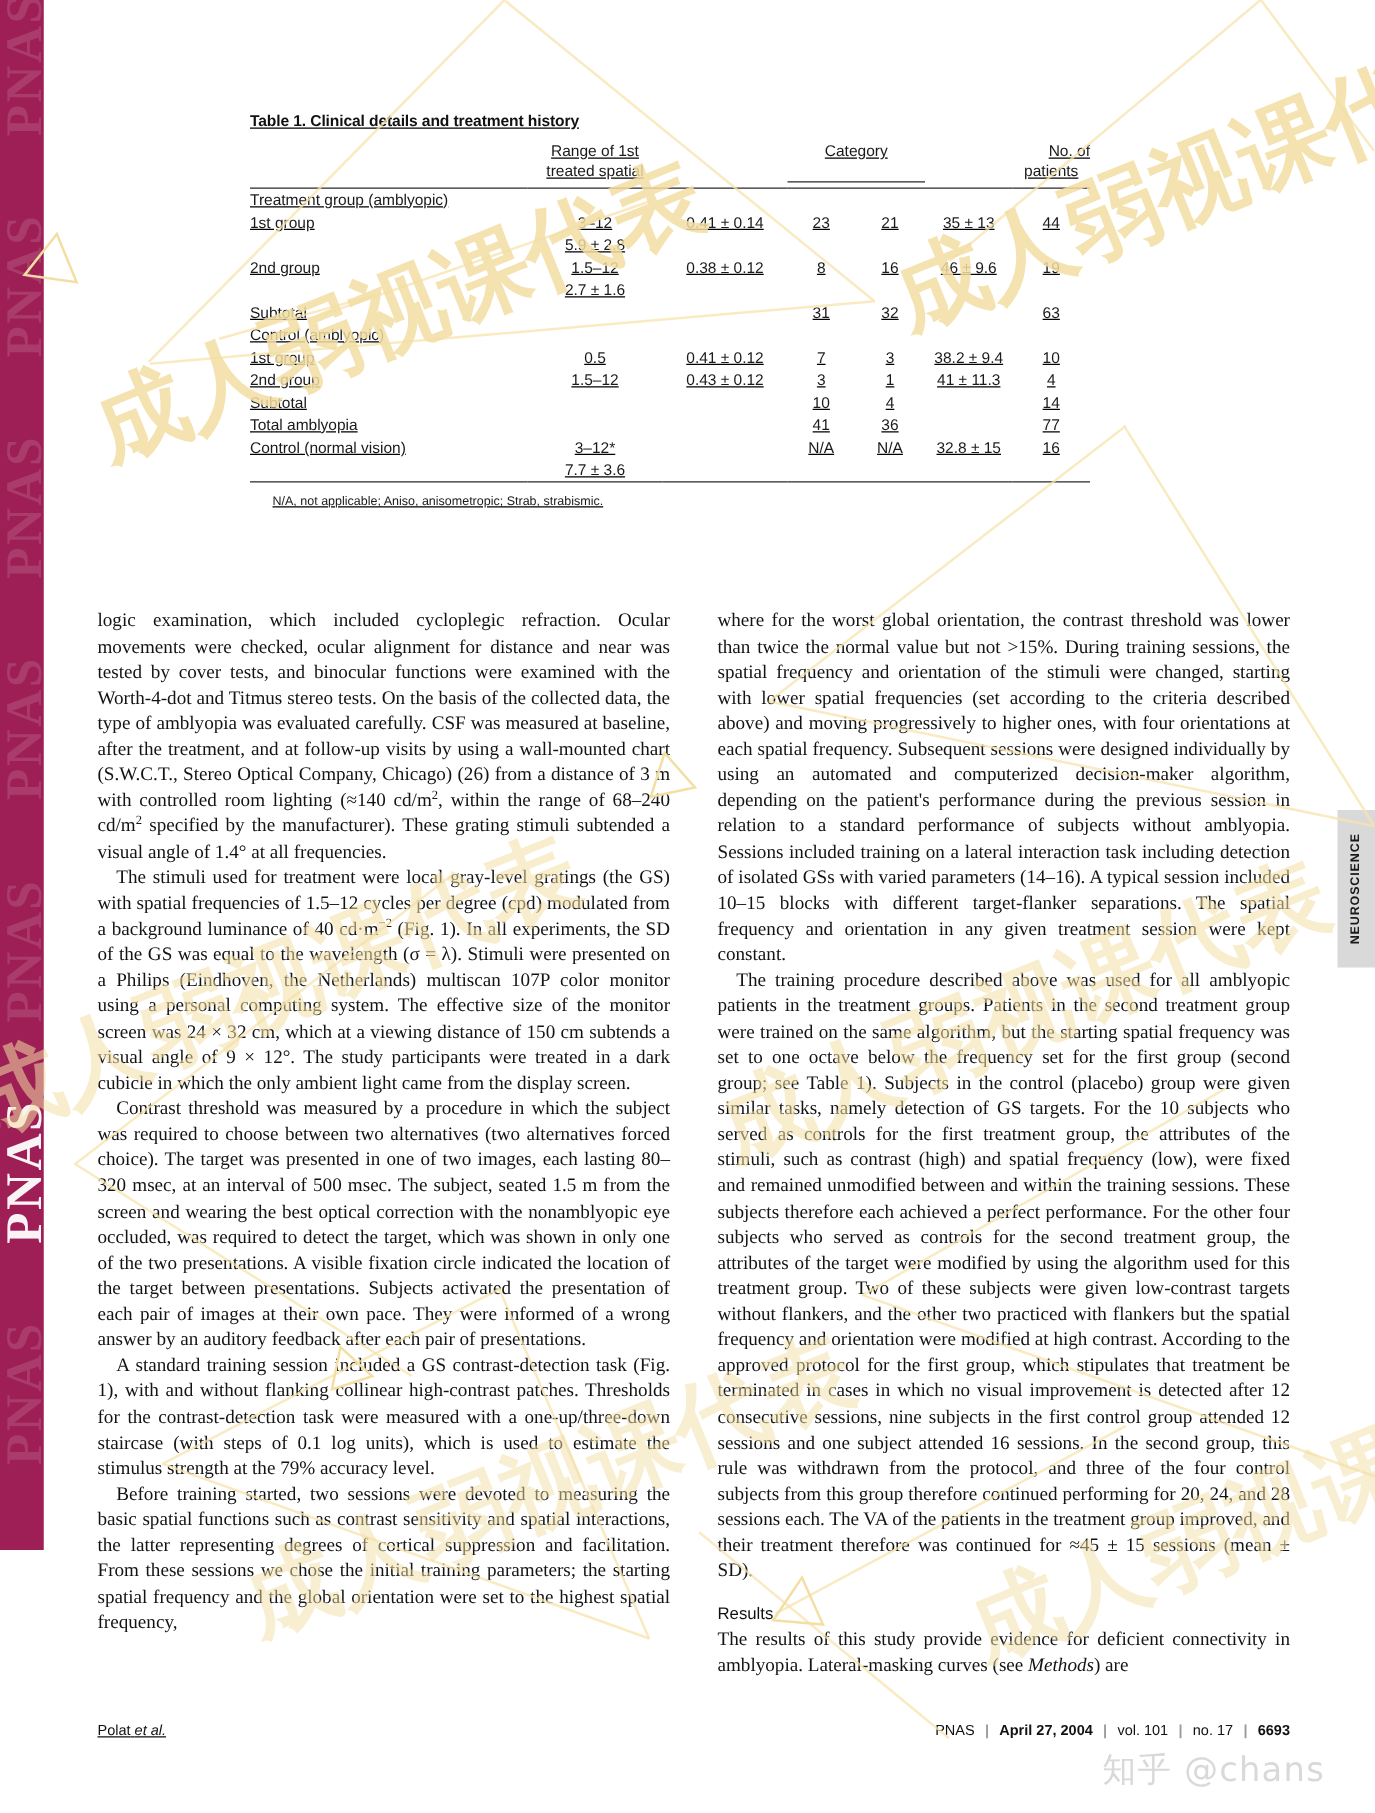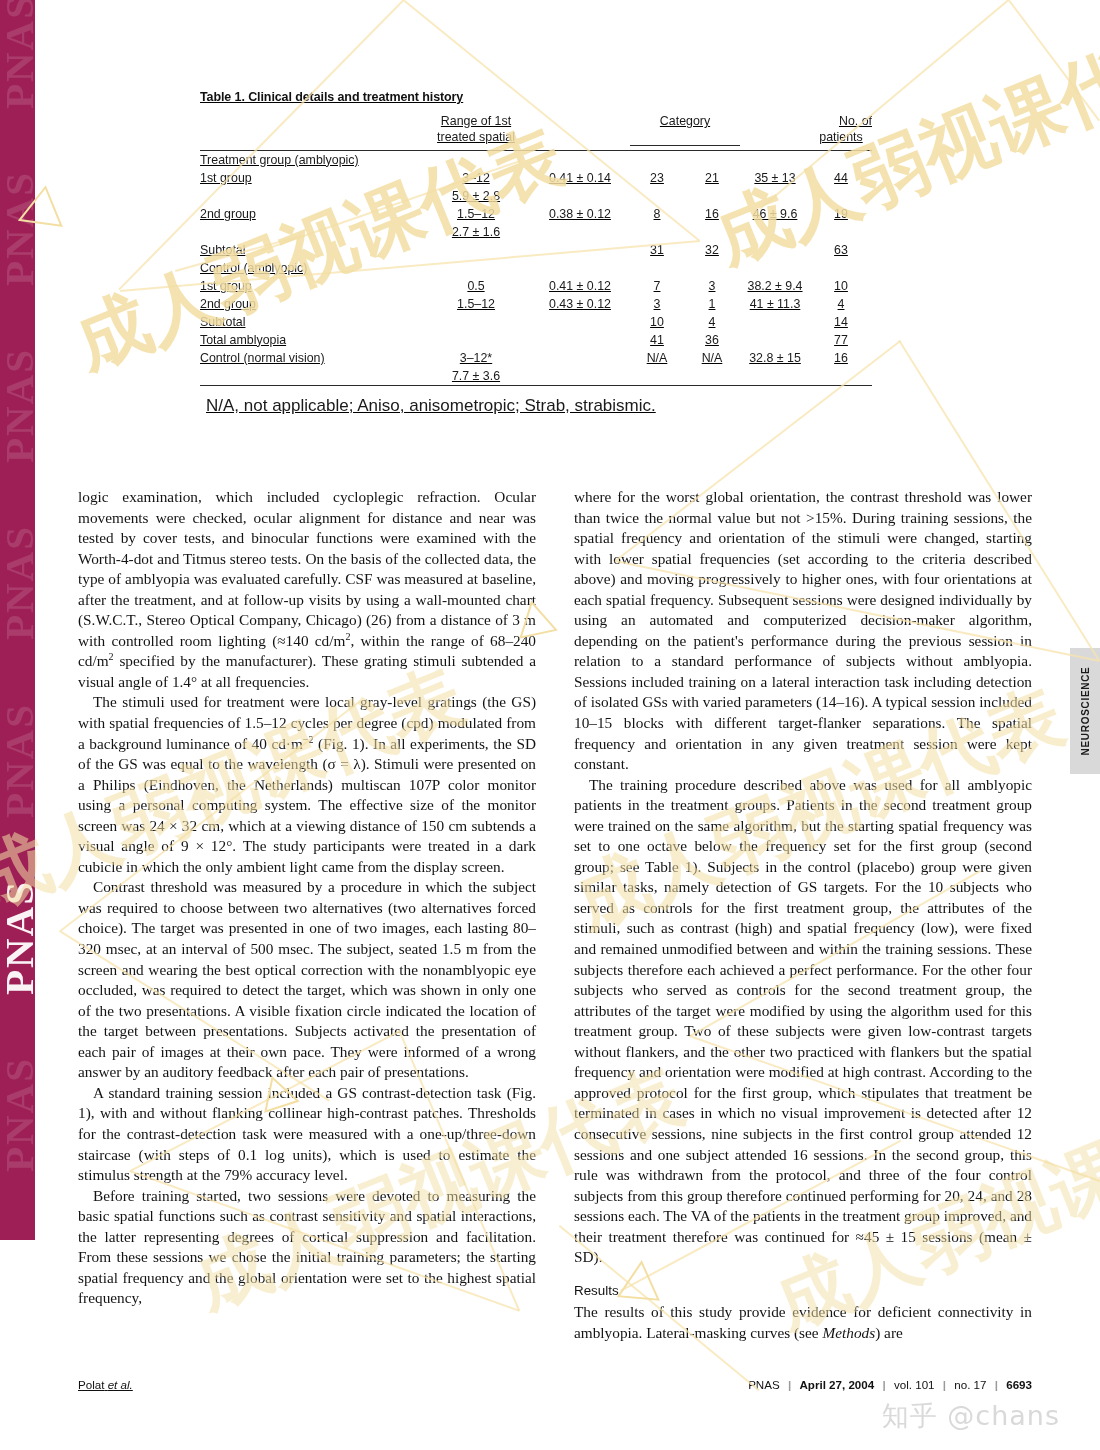--- a/index.html
+++ b/index.html
@@ -82,22 +82,22 @@
   td.lbl{ text-align:left; white-space:nowrap; }
   td.num{ text-align:center; white-space:nowrap; }
   td.c-freq{ text-align:center; }
   td.c-va  { text-align:center; }
   td.c-age { text-align:center; }
   .ind1{ padding-left:17px; }
   .ind0{ padding-left:0px; }
   tr.body-row td{ padding-top:1px; padding-bottom:1px; }
   #table-foot{
     font-family:"Liberation Sans", sans-serif;
-    font-size:17px; color:#1a1a1a;
-    margin-top:9px; padding-left:6px;
+    font-size:10px; color:#1a1a1a;
+    margin-top:9px; padding-left:6px;margin-left:12px;
   }
 
   
   #cols{
     position:absolute; left:78px; top:487px;
     width:954px;
   }
   .col{
     width:458px; float:left;
     font-family:"Liberation Serif", serif;

